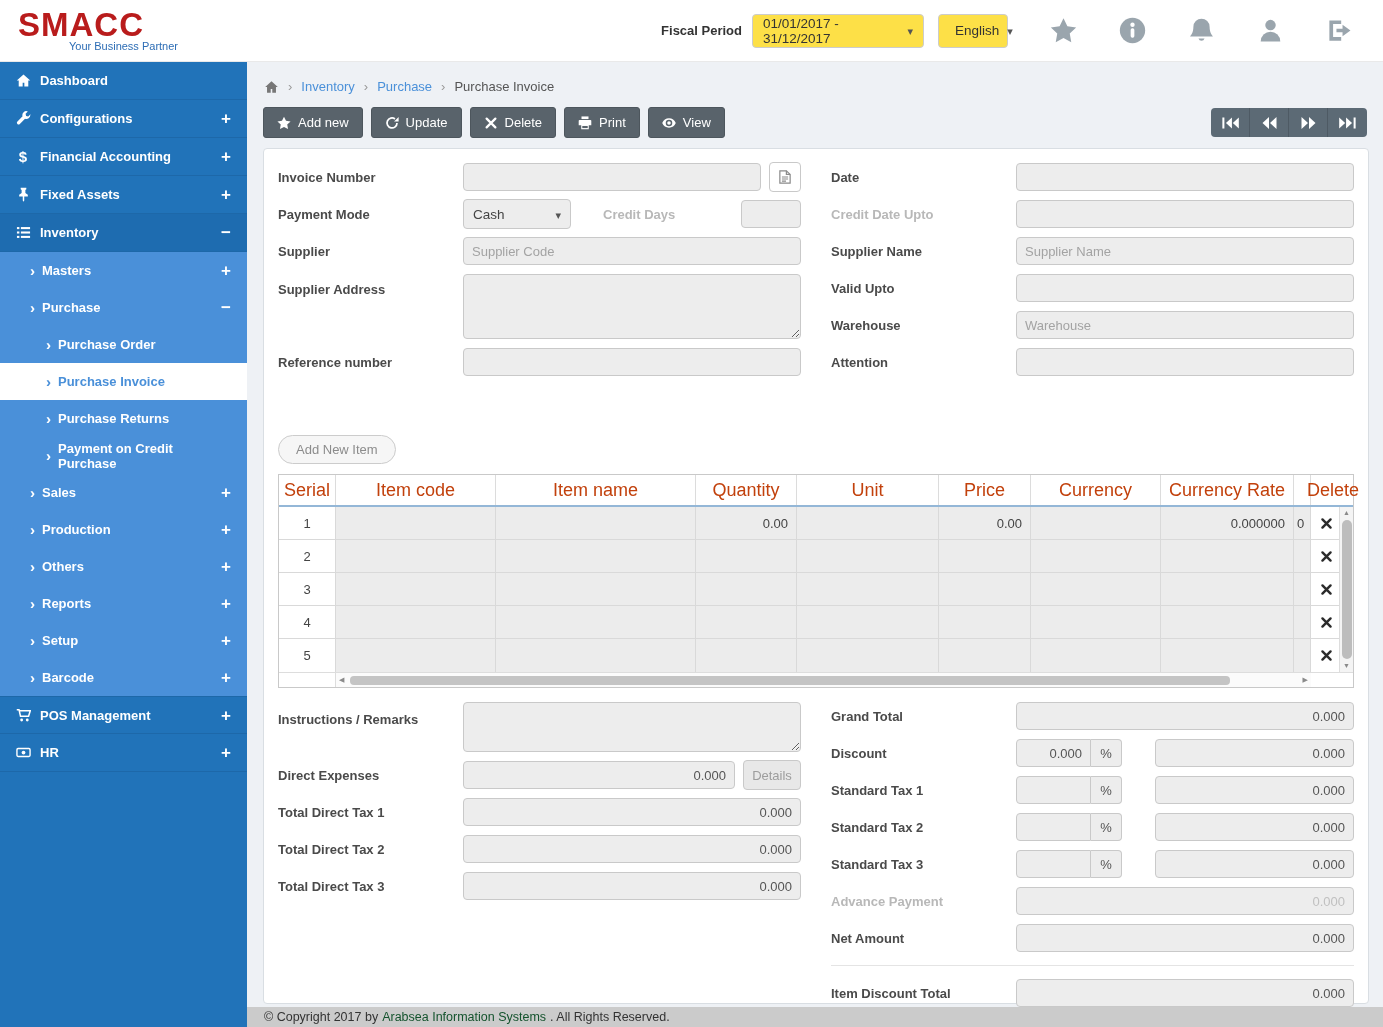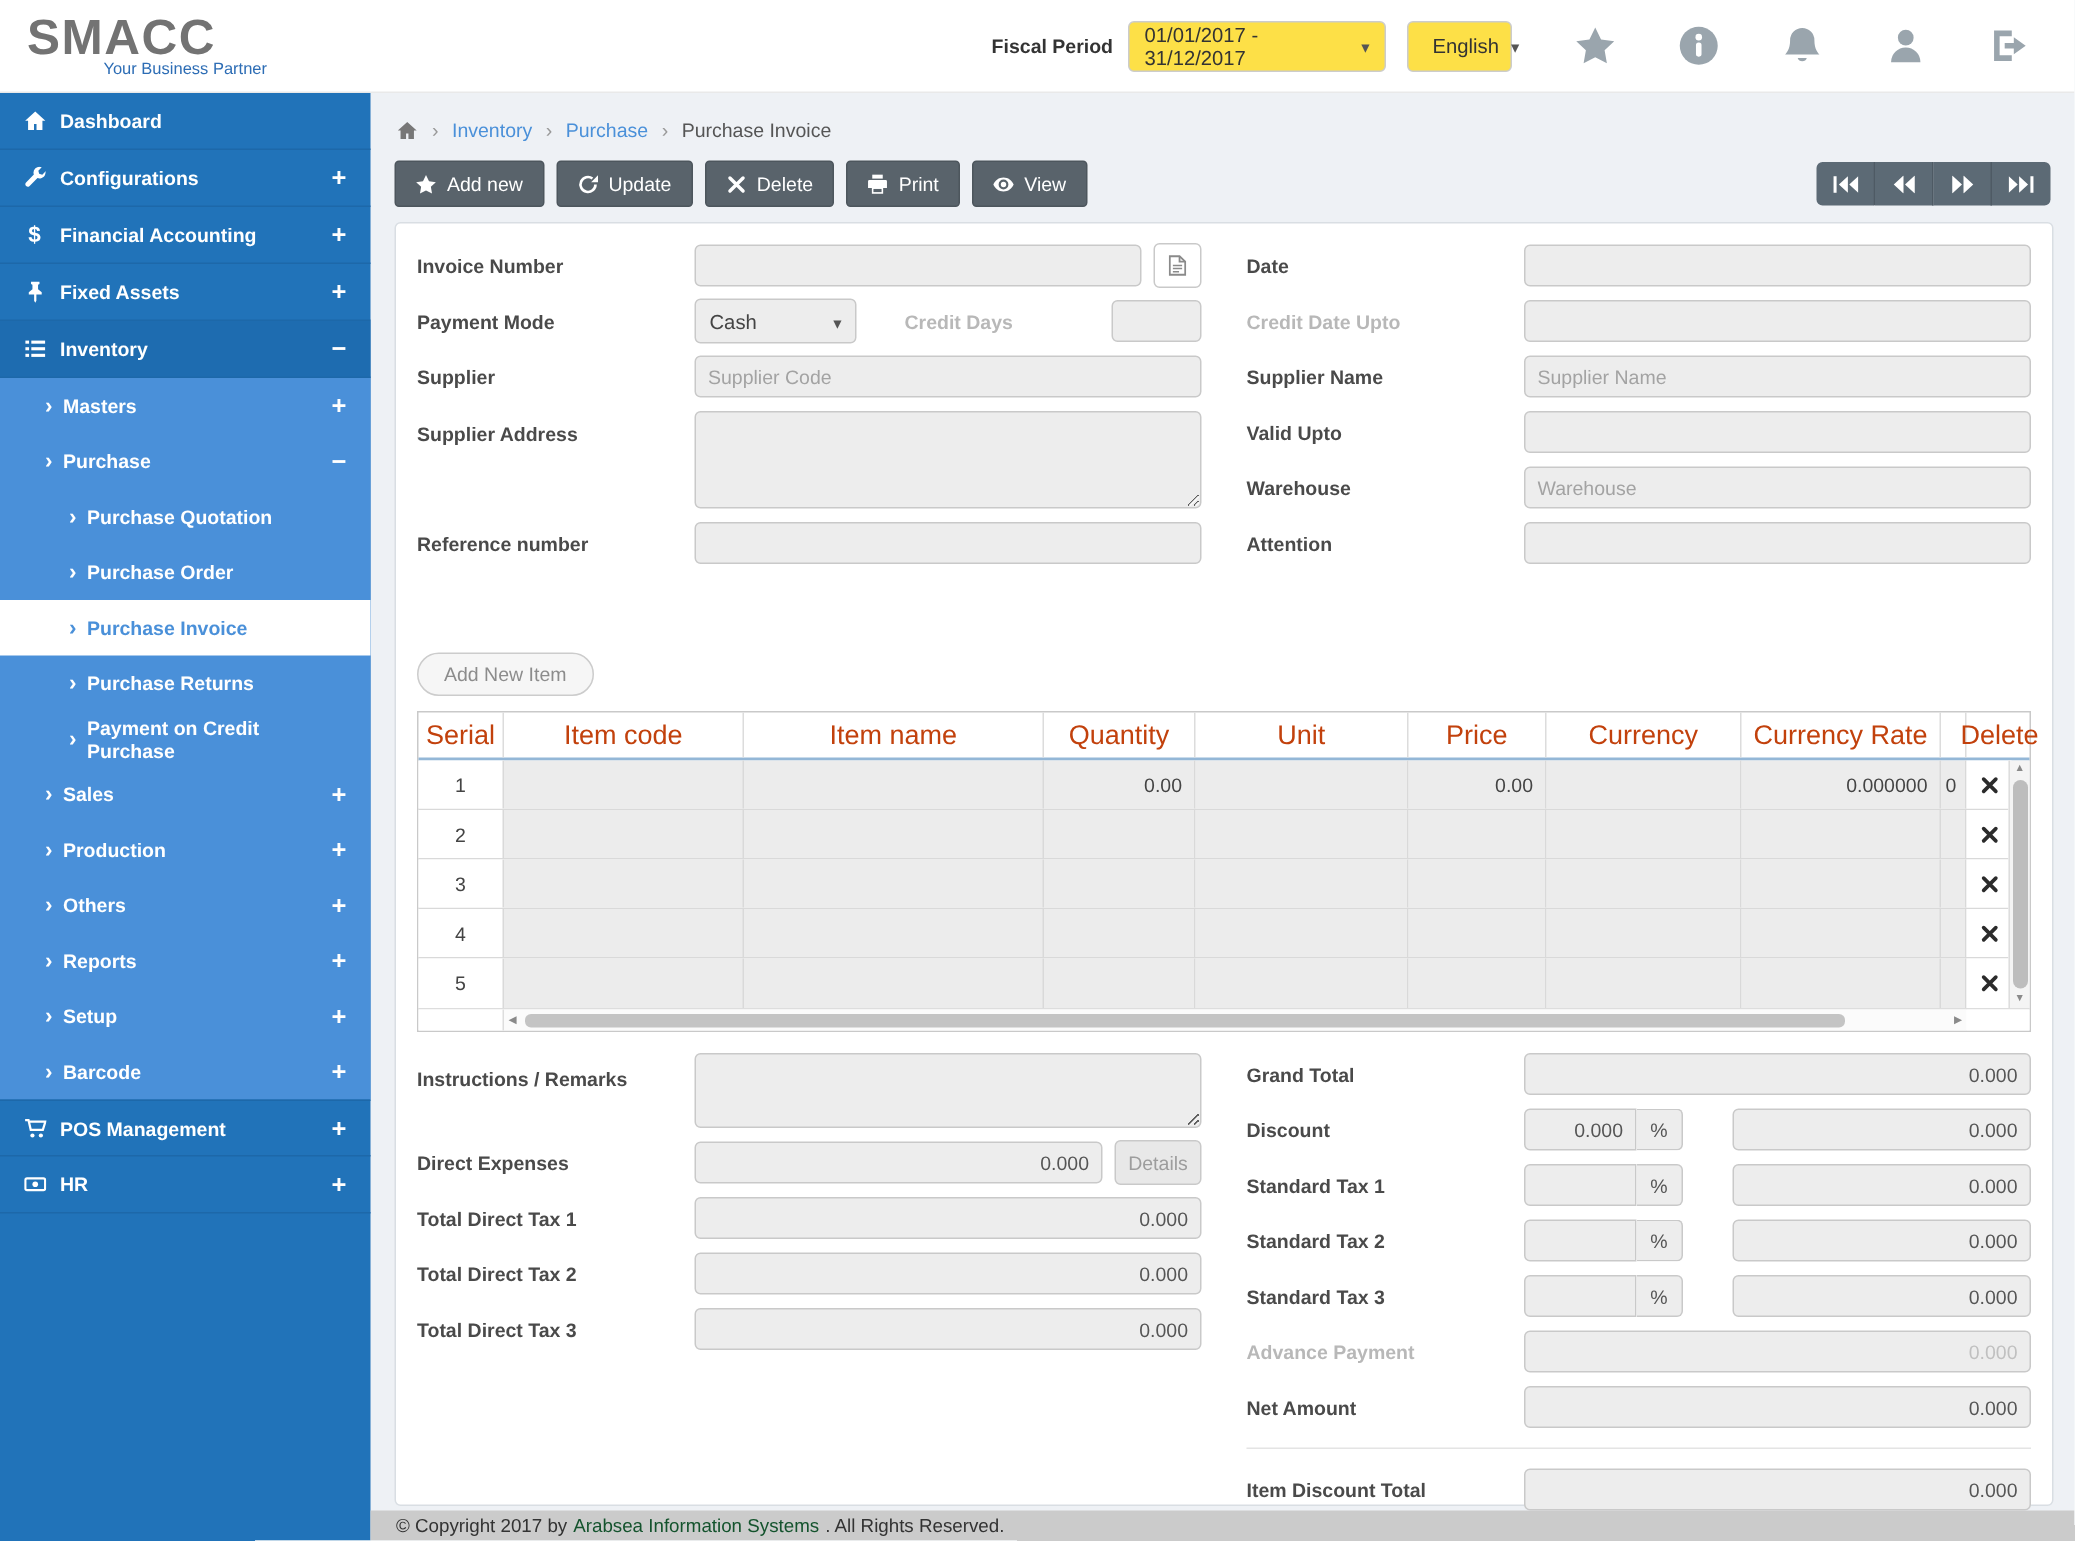--- a/index.html
+++ b/index.html
@@ -4,21 +4,21 @@
 <style>
   * { margin:0; padding:0; box-sizing:border-box; }
   html,body { width:1383px; height:1027px; }
   body { font-family:"Liberation Sans", sans-serif; background:#eef1f5; position:relative; overflow:hidden; }
   svg { display:block; }
 
   
   .topbar { position:absolute; top:0; left:0; width:1383px; height:62px; background:#fff; z-index:10;
             display:flex; align-items:center; justify-content:space-between; border-bottom:1px solid #e9e9e9; }
   .logo-block { margin-left:18px; width:160px; cursor:pointer; }
-  .logo { font-size:33px; font-weight:bold; color:#737373; letter-spacing:1px; line-height:32px; }
+  .logo { font-size:33px; font-weight:bold; color:#b91c1c; letter-spacing:1px; line-height:32px; }
   .tagline { font-size:11px; color:#2d6db5; text-align:right; margin-top:-1px; }
   .topbar-right { display:flex; align-items:center; margin-right:30px; }
   .fp-label { font-weight:bold; font-size:13px; color:#333; margin-right:10px; }
   .sel { border:1px solid #ccc; border-radius:4px; height:34px; background:#fde047; display:flex;
          align-items:center; justify-content:space-between; padding:0 10px; font-size:13.5px; color:#333; cursor:pointer; }
   .sel-fp { width:172px; }
   .sel-lang { width:70px; margin-left:14px;padding-left:16px; }
   .caret::before { content:"\25BE"; font-size:11px; color:#555; margin-left:8px; }
   .hicon { width:27px; height:27px; color:#9aa5ad; margin-left:42px; cursor:pointer; }
   .hicon svg { width:100%; height:100%; }
@@ -245,23 +245,20 @@
   <div class="submenu">
     <div class="sub1">
       <span>Masters</span>
       <span class="expand">+</span>
     </div>
     <div class="sub1">
       <span>Purchase</span>
       <span class="expand">−</span>
     </div>
     <div class="sub2">
-      <span>Purchase Quotation</span>
-    </div>
-    <div class="sub2">
       <span>Purchase Order</span>
     </div>
     <div class="sub2 active">
       <span>Purchase Invoice</span>
     </div>
     <div class="sub2">
       <span>Purchase Returns</span>
     </div>
     <div class="sub2">
       <span>Payment on Credit Purchase</span>

